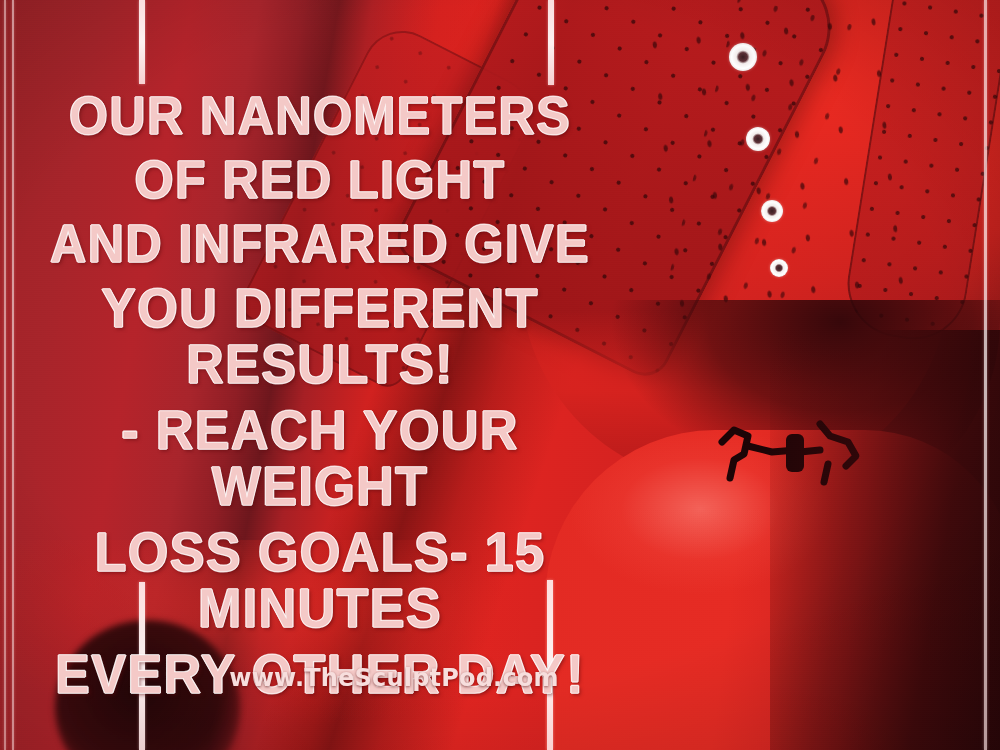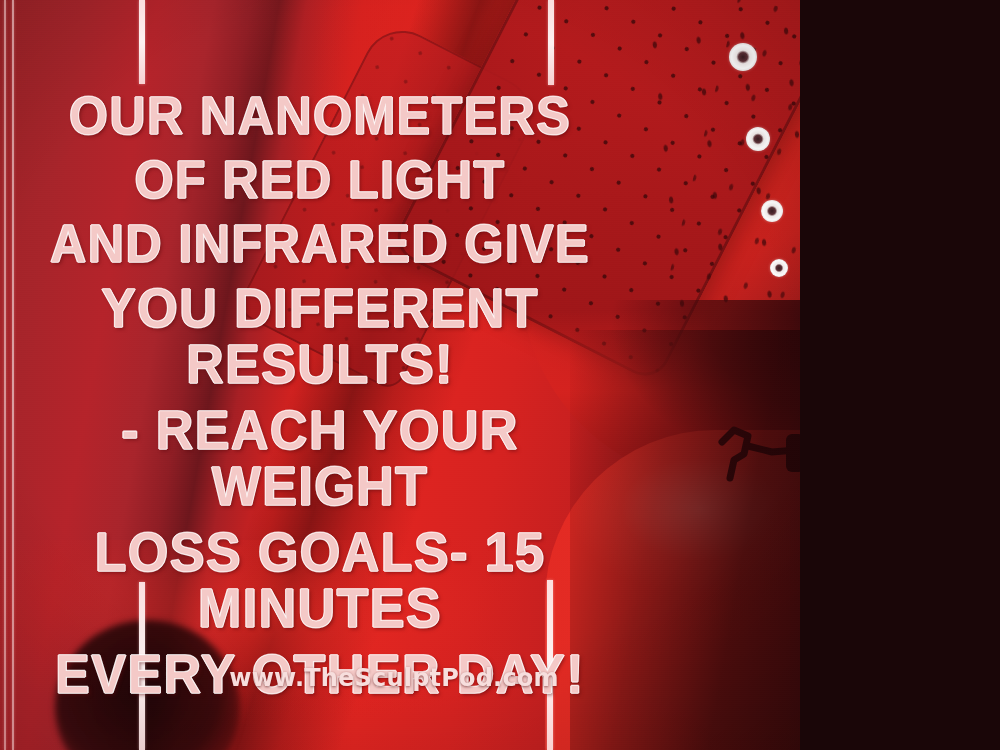--- a/index.html
+++ b/index.html
@@ -3,21 +3,21 @@
 <meta charset="utf-8">
 <title>The Sculpt Pod Promotional Graphic</title>
 <style>
   html, body {
     margin: 0;
     padding: 0;
     background: #1a0608;
   }
   #poster {
     position: relative;
-    width: 800px;
+    width: 1000px;
     height: 750px;
     overflow: hidden;
     font-family: "Liberation Sans", sans-serif;
     background: #0f766e;
     user-select: none;
   }
 
   
   .bg-layer {
     position: absolute;

